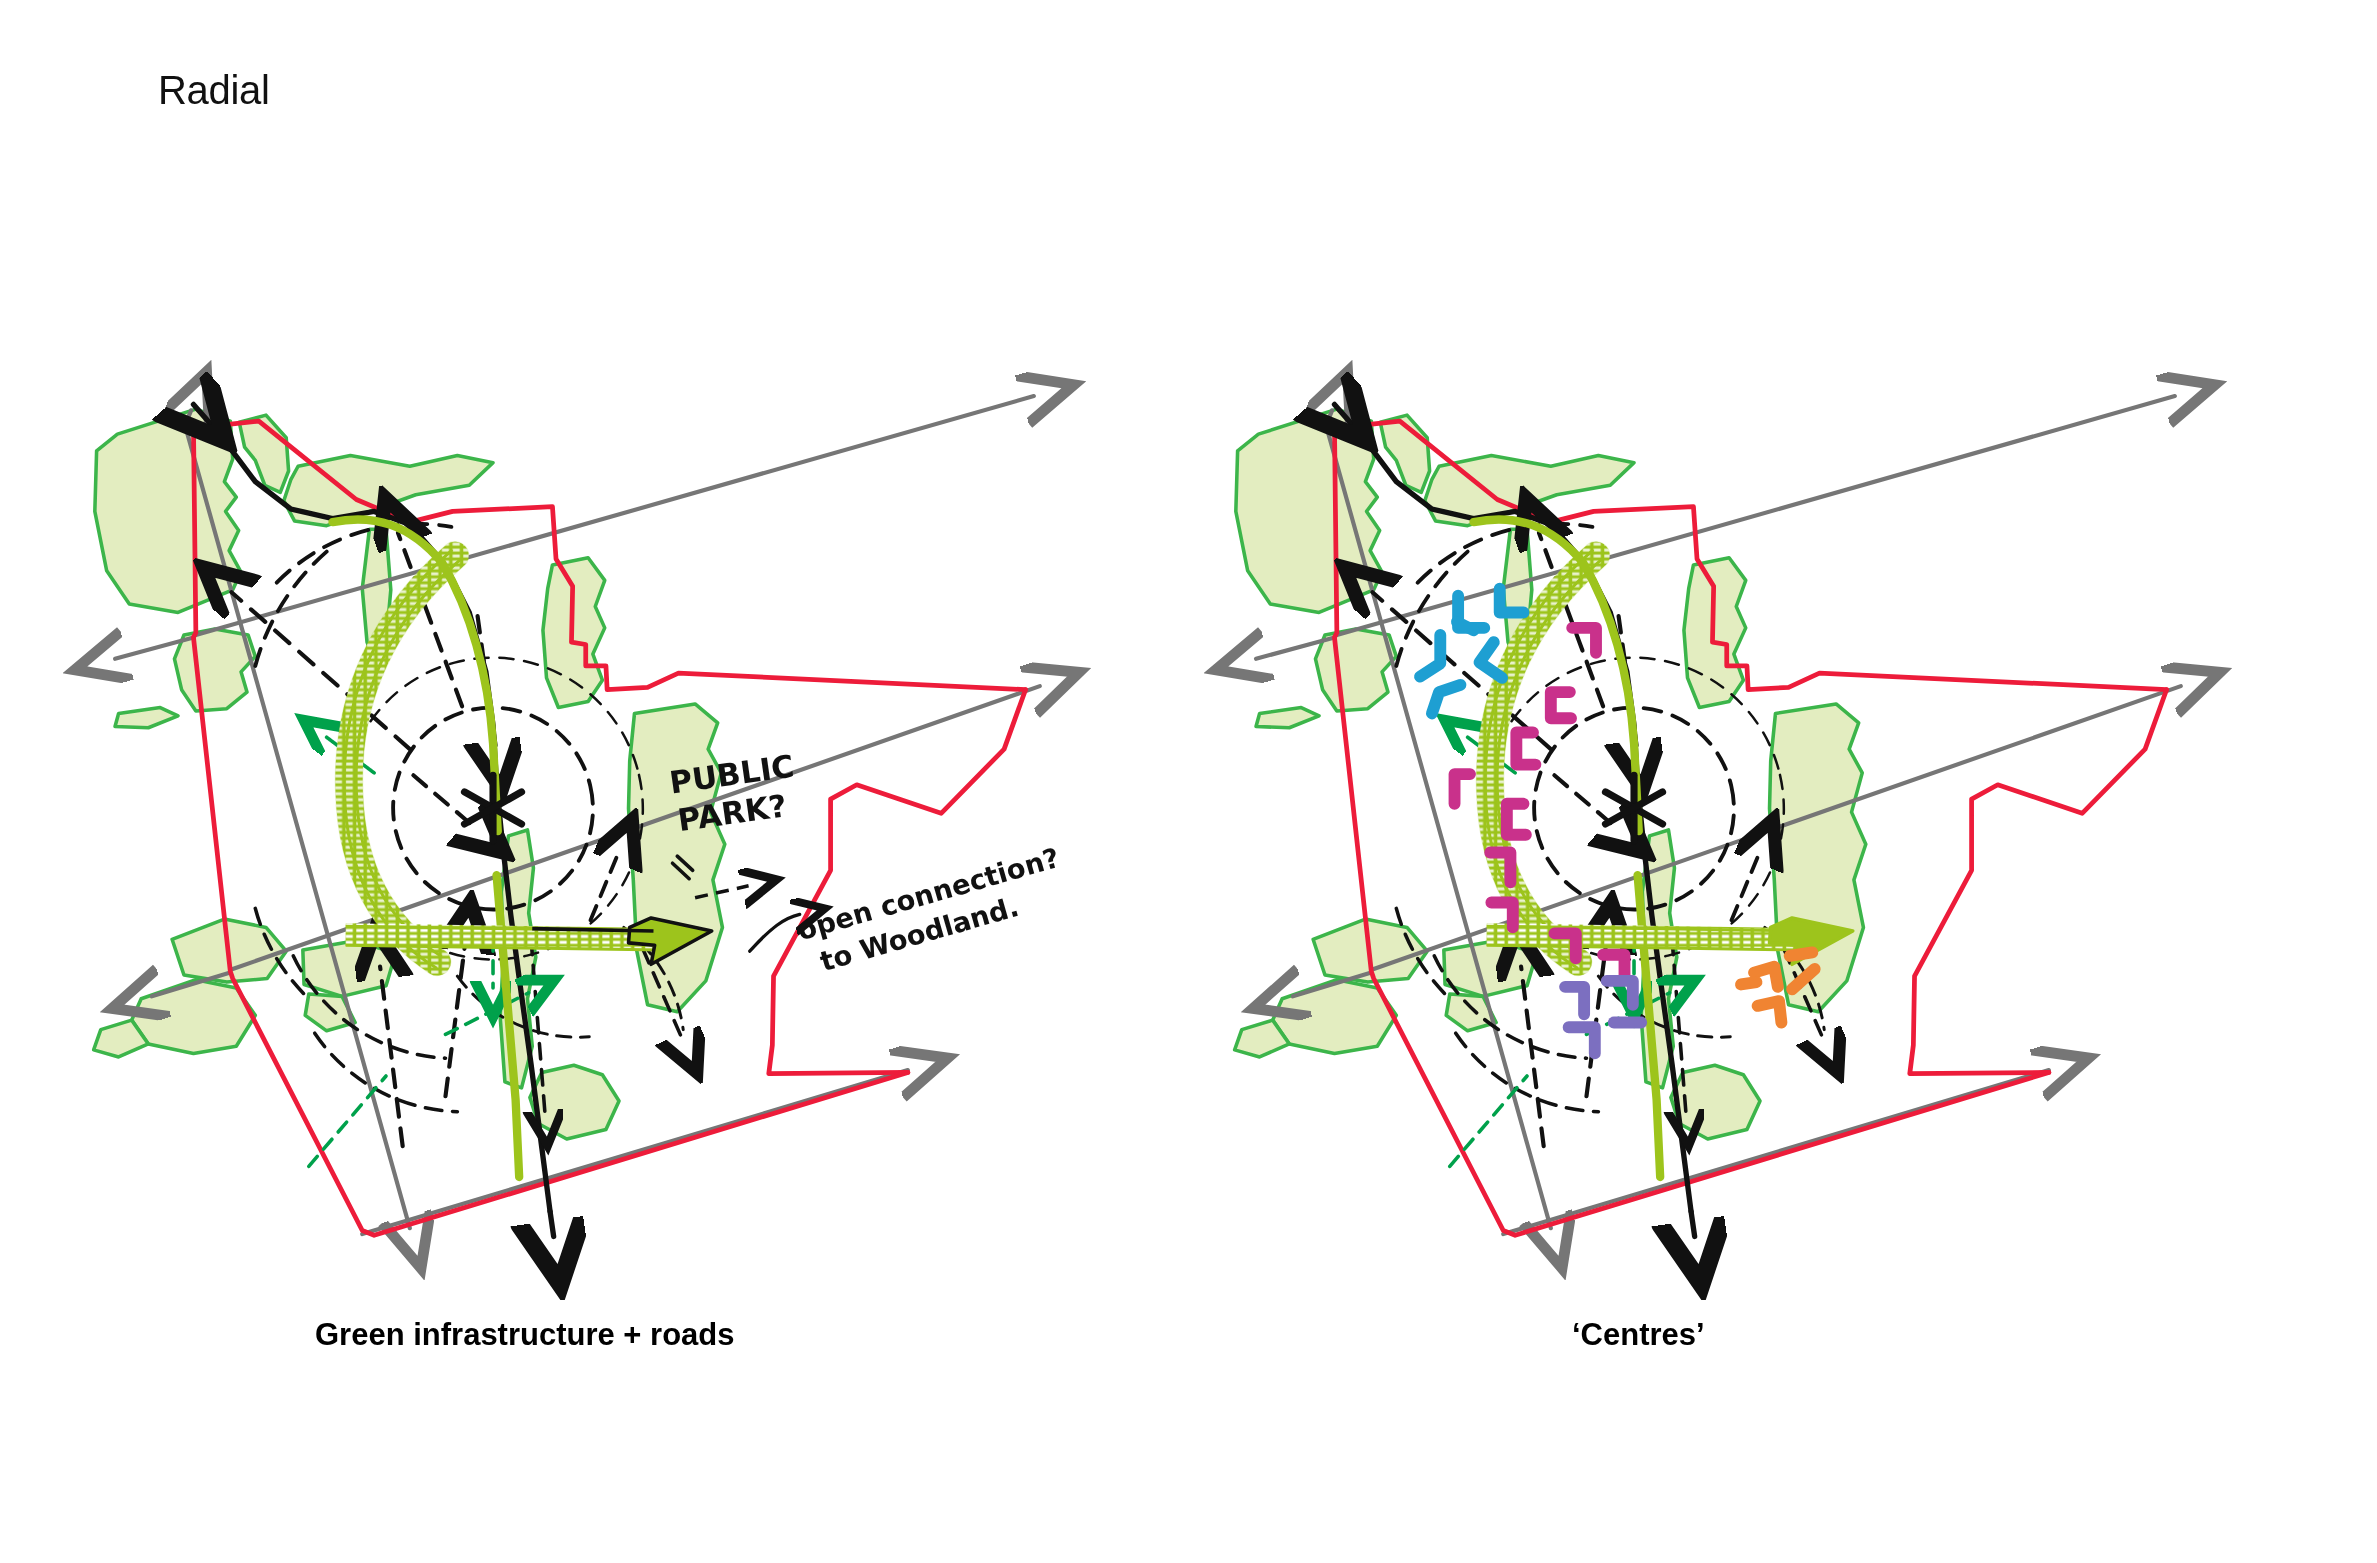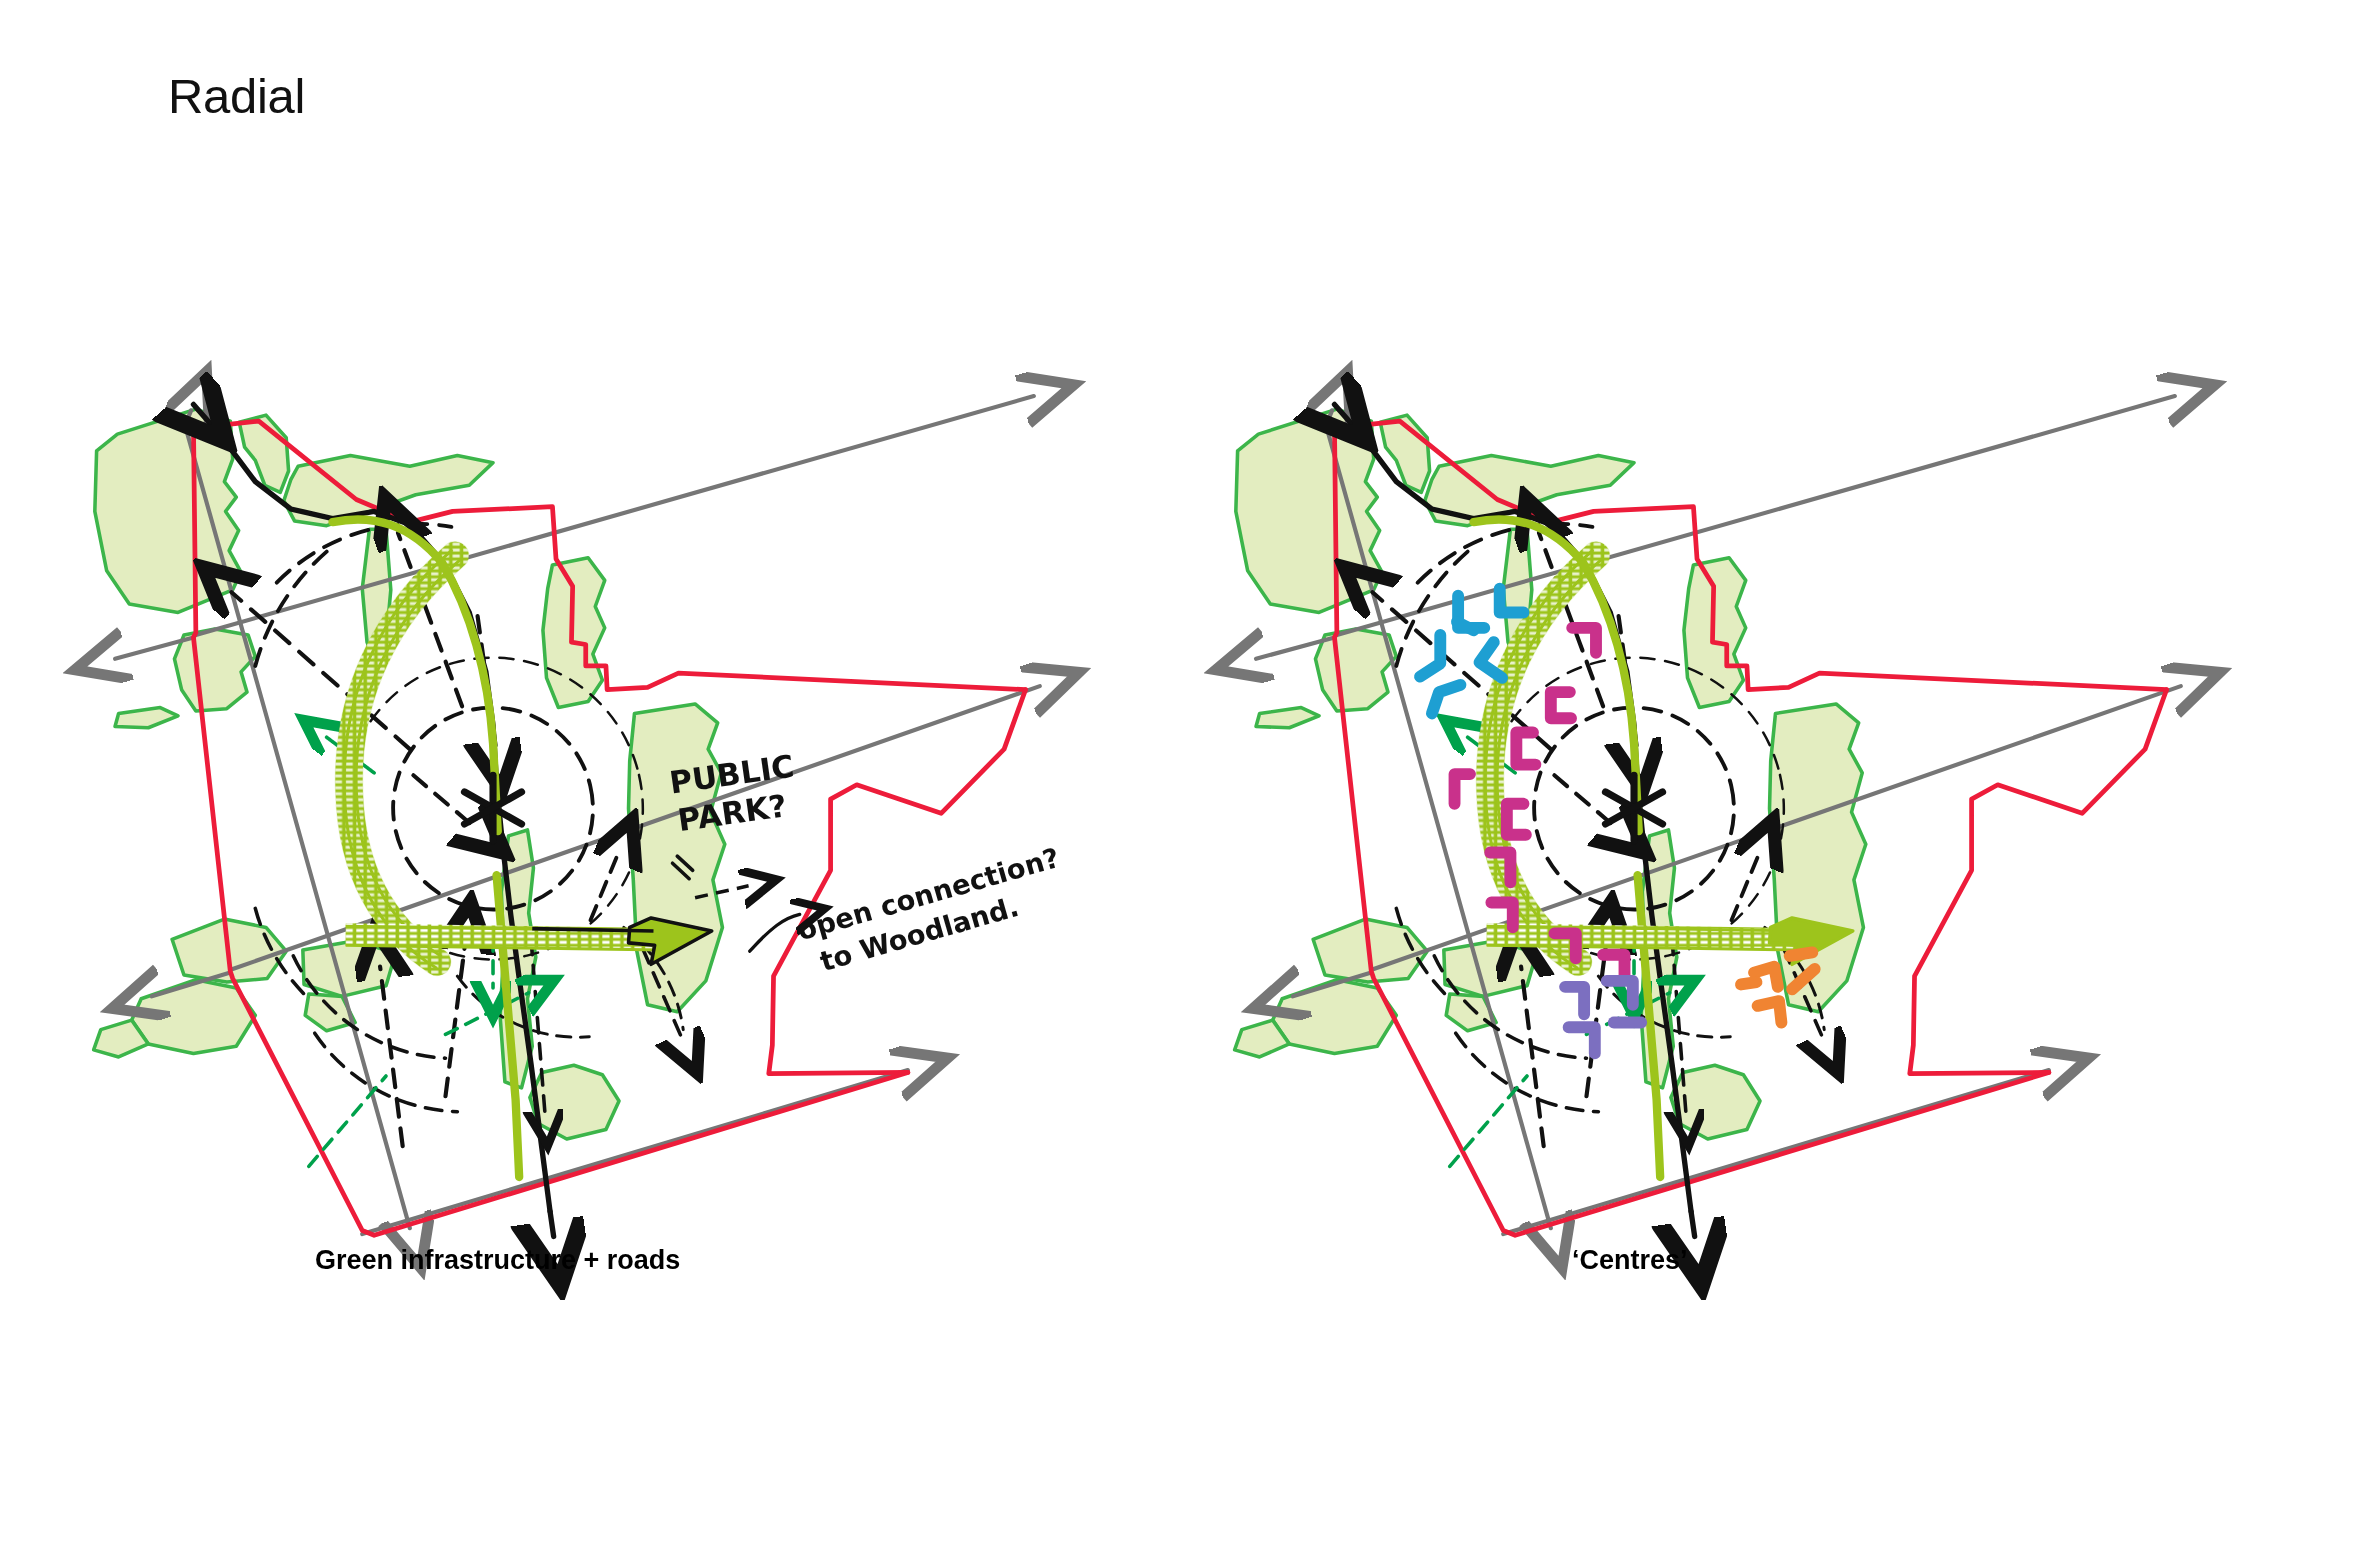--- a/index.html
+++ b/index.html
@@ -1,32 +1,32 @@
 <!DOCTYPE html>
 <html style="font-size:9.5px"><head>
 <meta charset="utf-8">
 <style>
   html,body{margin:0;padding:0;background:#ffffff;}
   body{width:2377px;height:1563px;position:relative;font-family:"Liberation Sans",sans-serif;overflow:hidden;}
 
   #page-title{
-    position:absolute;left:168px;top:68px;
-    font-size:49px;font-weight:400;color:#111111;letter-spacing:-0.3px;
+    position:absolute;left:158px;top:68px;
+    font-size:40px;font-weight:400;color:#111111;letter-spacing:-0.3px;
     font-family:"Liberation Sans",sans-serif;
   }
 
   .panel{position:absolute;top:333px;width:1046px;height:963px;}
   #panel-left{left:77px;}
   #panel-right{left:1218px;}
 
   .panel svg{display:block;width:100%;height:100%;overflow:visible;}
 
   .caption{
-    position:absolute;top:1245px;
-    font-size:27px;font-weight:bold;color:#000000;
+    position:absolute;top:1317px;
+    font-size:31px;font-weight:bold;color:#000000;
     font-family:"Liberation Sans",sans-serif;white-space:nowrap;
   }
   #caption-left{left:315px;}
   #caption-right{left:1572px;}
 
   .hw{font-family:"DejaVu Sans",sans-serif;font-weight:600;}
 </style>
 </head>
 <body>
 

